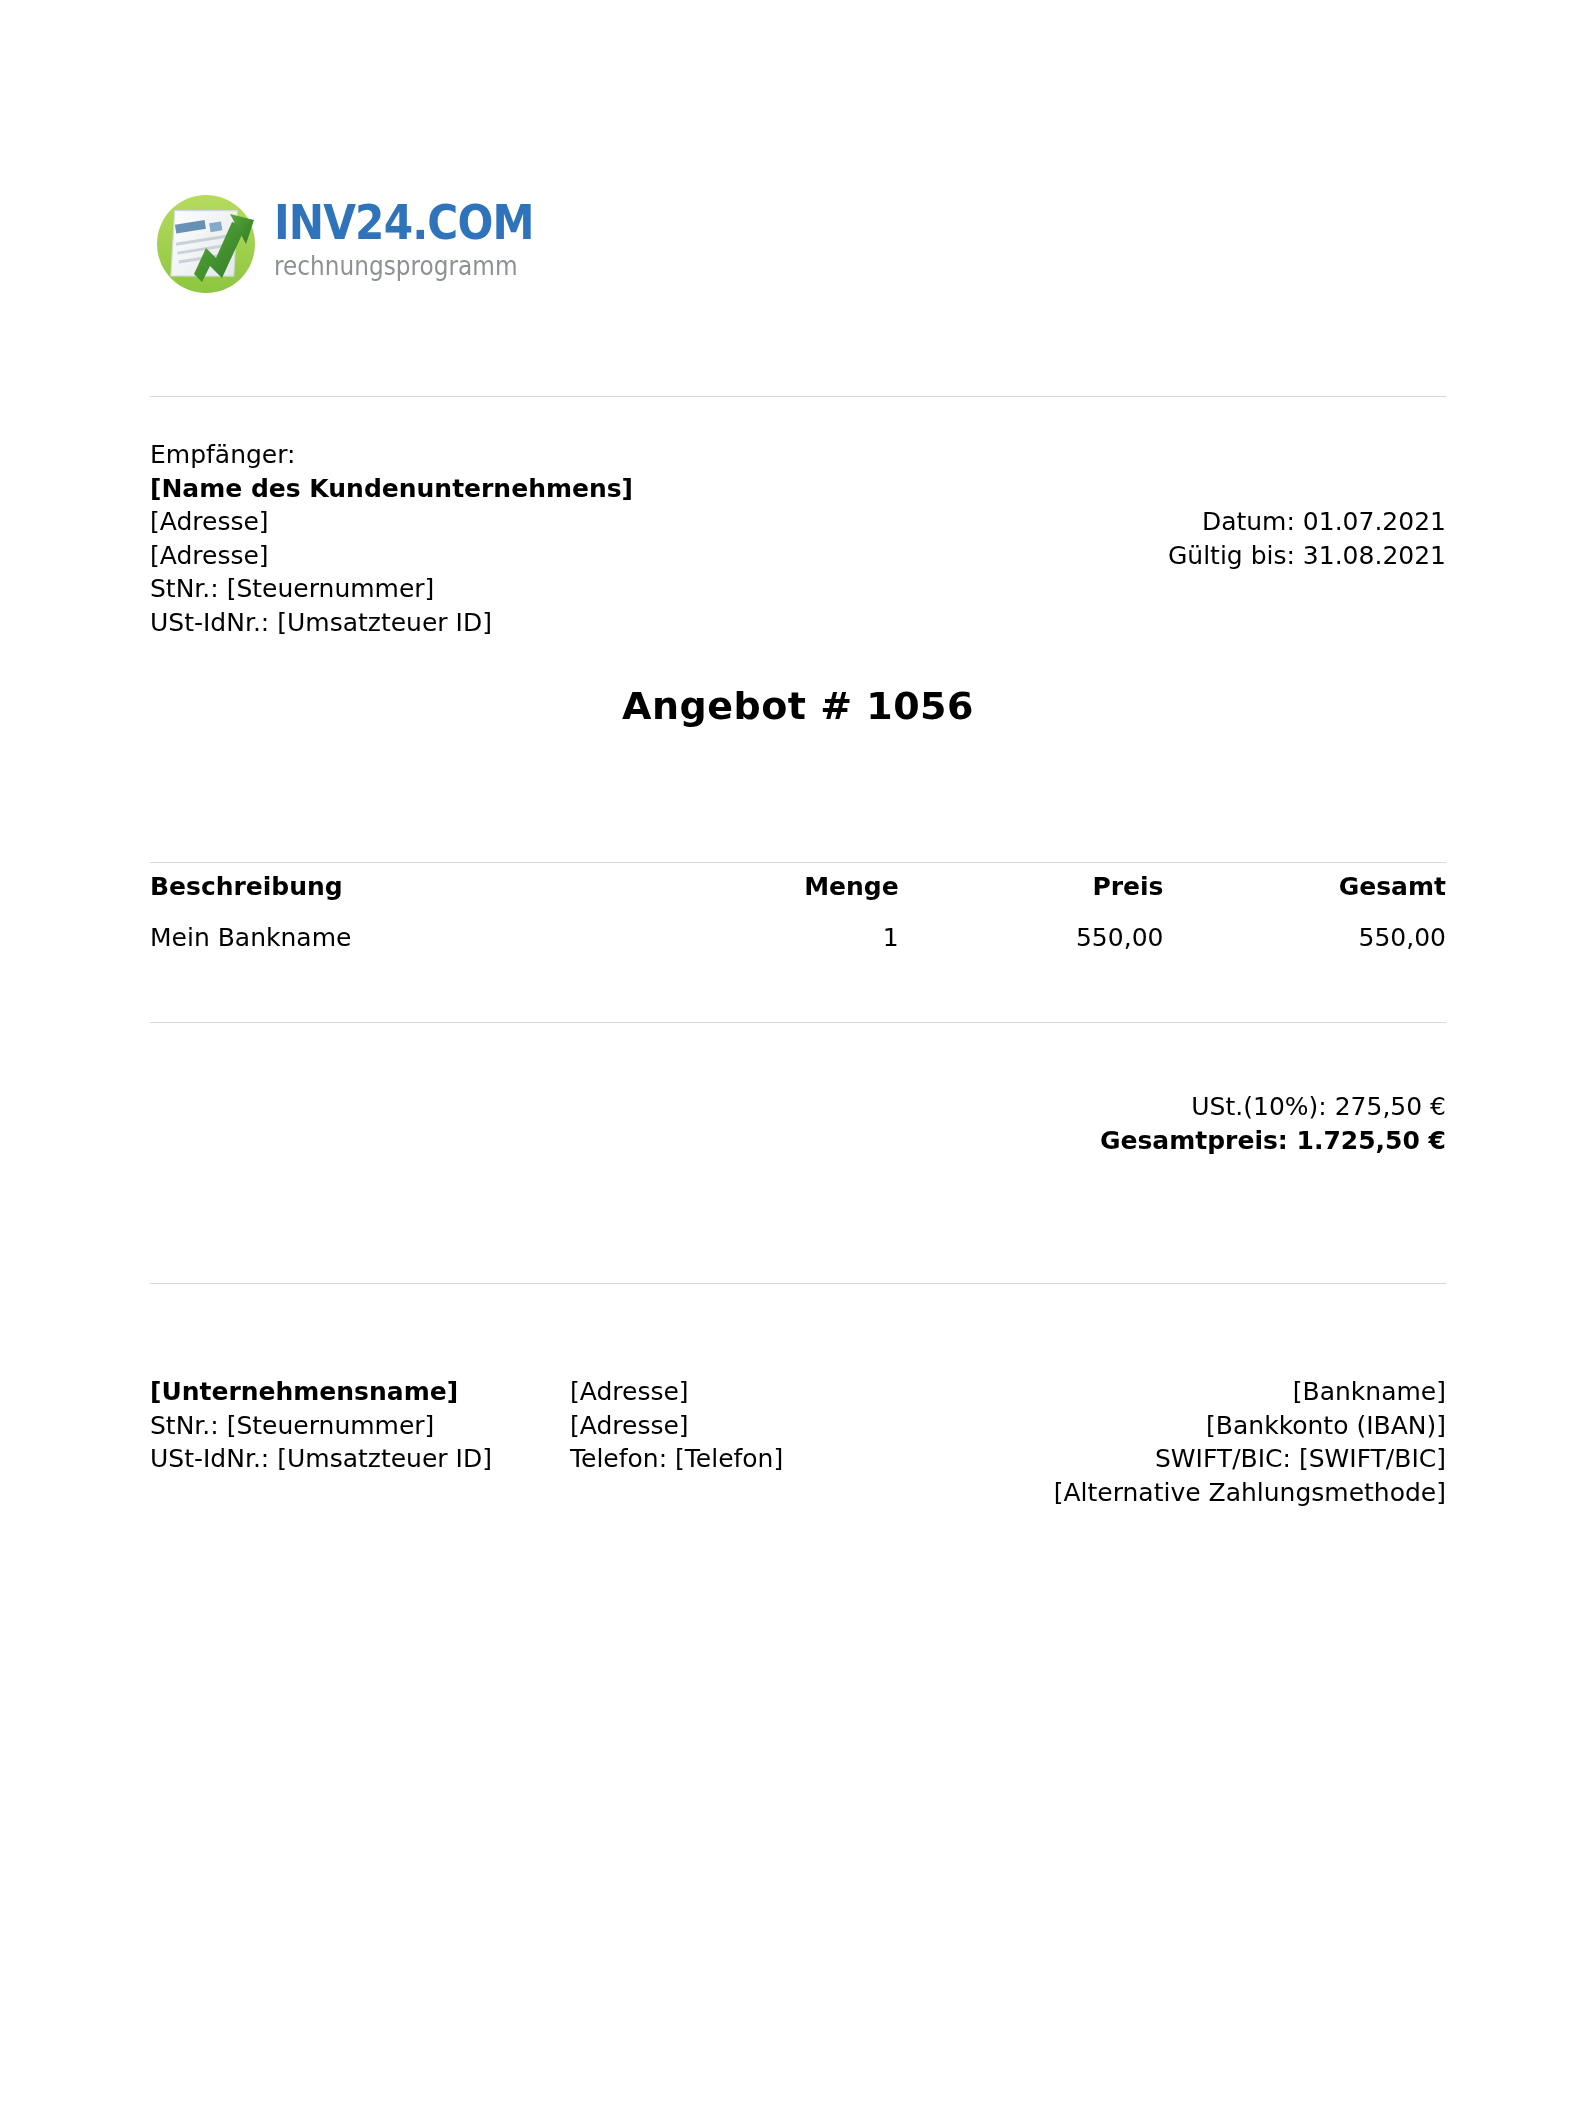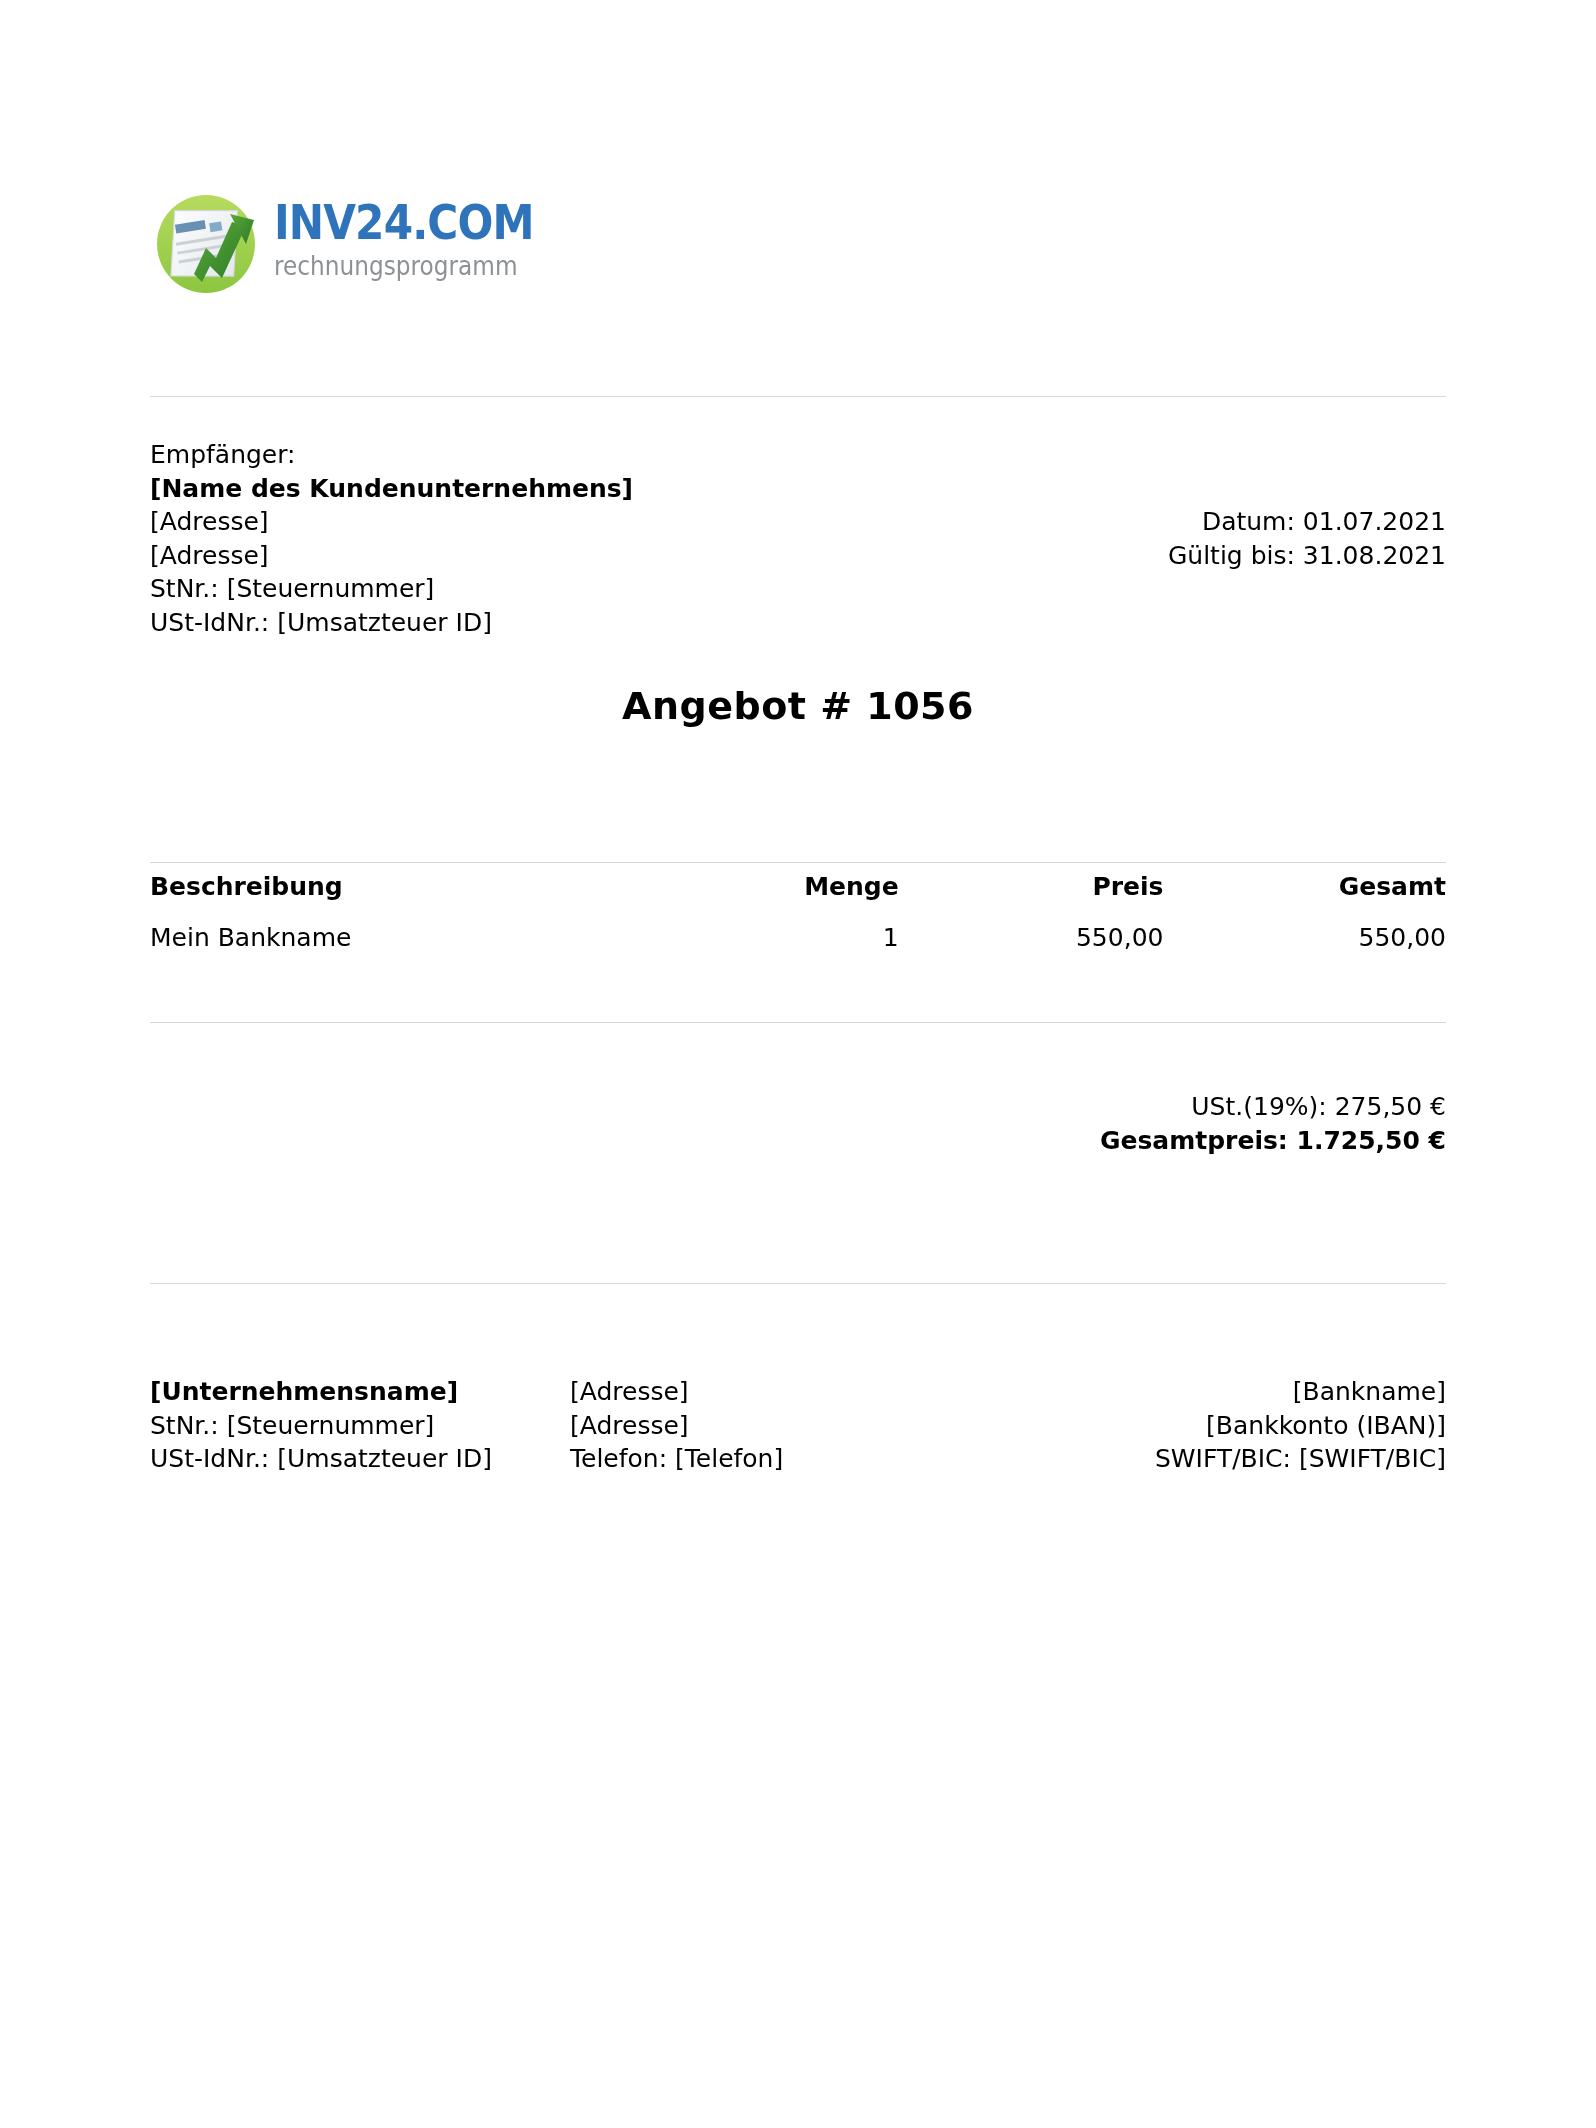--- a/index.html
+++ b/index.html
@@ -241,35 +241,36 @@
       <tr>
         <td class="col-desc">Mein Bankname</td>
         <td class="col-qty">1</td>
         <td class="col-price">550,00</td>
         <td class="col-total">550,00</td>
       </tr>
     </tbody>
   </table>
 
   <div class="totals">
-    <div>USt.(19%): 275,50 €</div>
+    <div>USt.(10%): 275,50 €</div>
     <div class="grand">Gesamtpreis: 1.725,50 €</div>
   </div>
 
   <div class="footer">
     <div class="footer-col-left">
       <div class="strong">[Unternehmensname]</div>
       <div>StNr.: [Steuernummer]</div>
       <div>USt-IdNr.: [Umsatzteuer ID]</div>
     </div>
     <div class="footer-col-mid">
       <div>[Adresse]</div>
       <div>[Adresse]</div>
       <div>Telefon: [Telefon]</div>
     </div>
     <div class="footer-col-right">
       <div>[Bankname]</div>
       <div>[Bankkonto (IBAN)]</div>
       <div>SWIFT/BIC: [SWIFT/BIC]</div>
+      <div>[Alternative Zahlungsmethode]</div>
     </div>
   </div>
 
 </div>
 
 </body></html>

